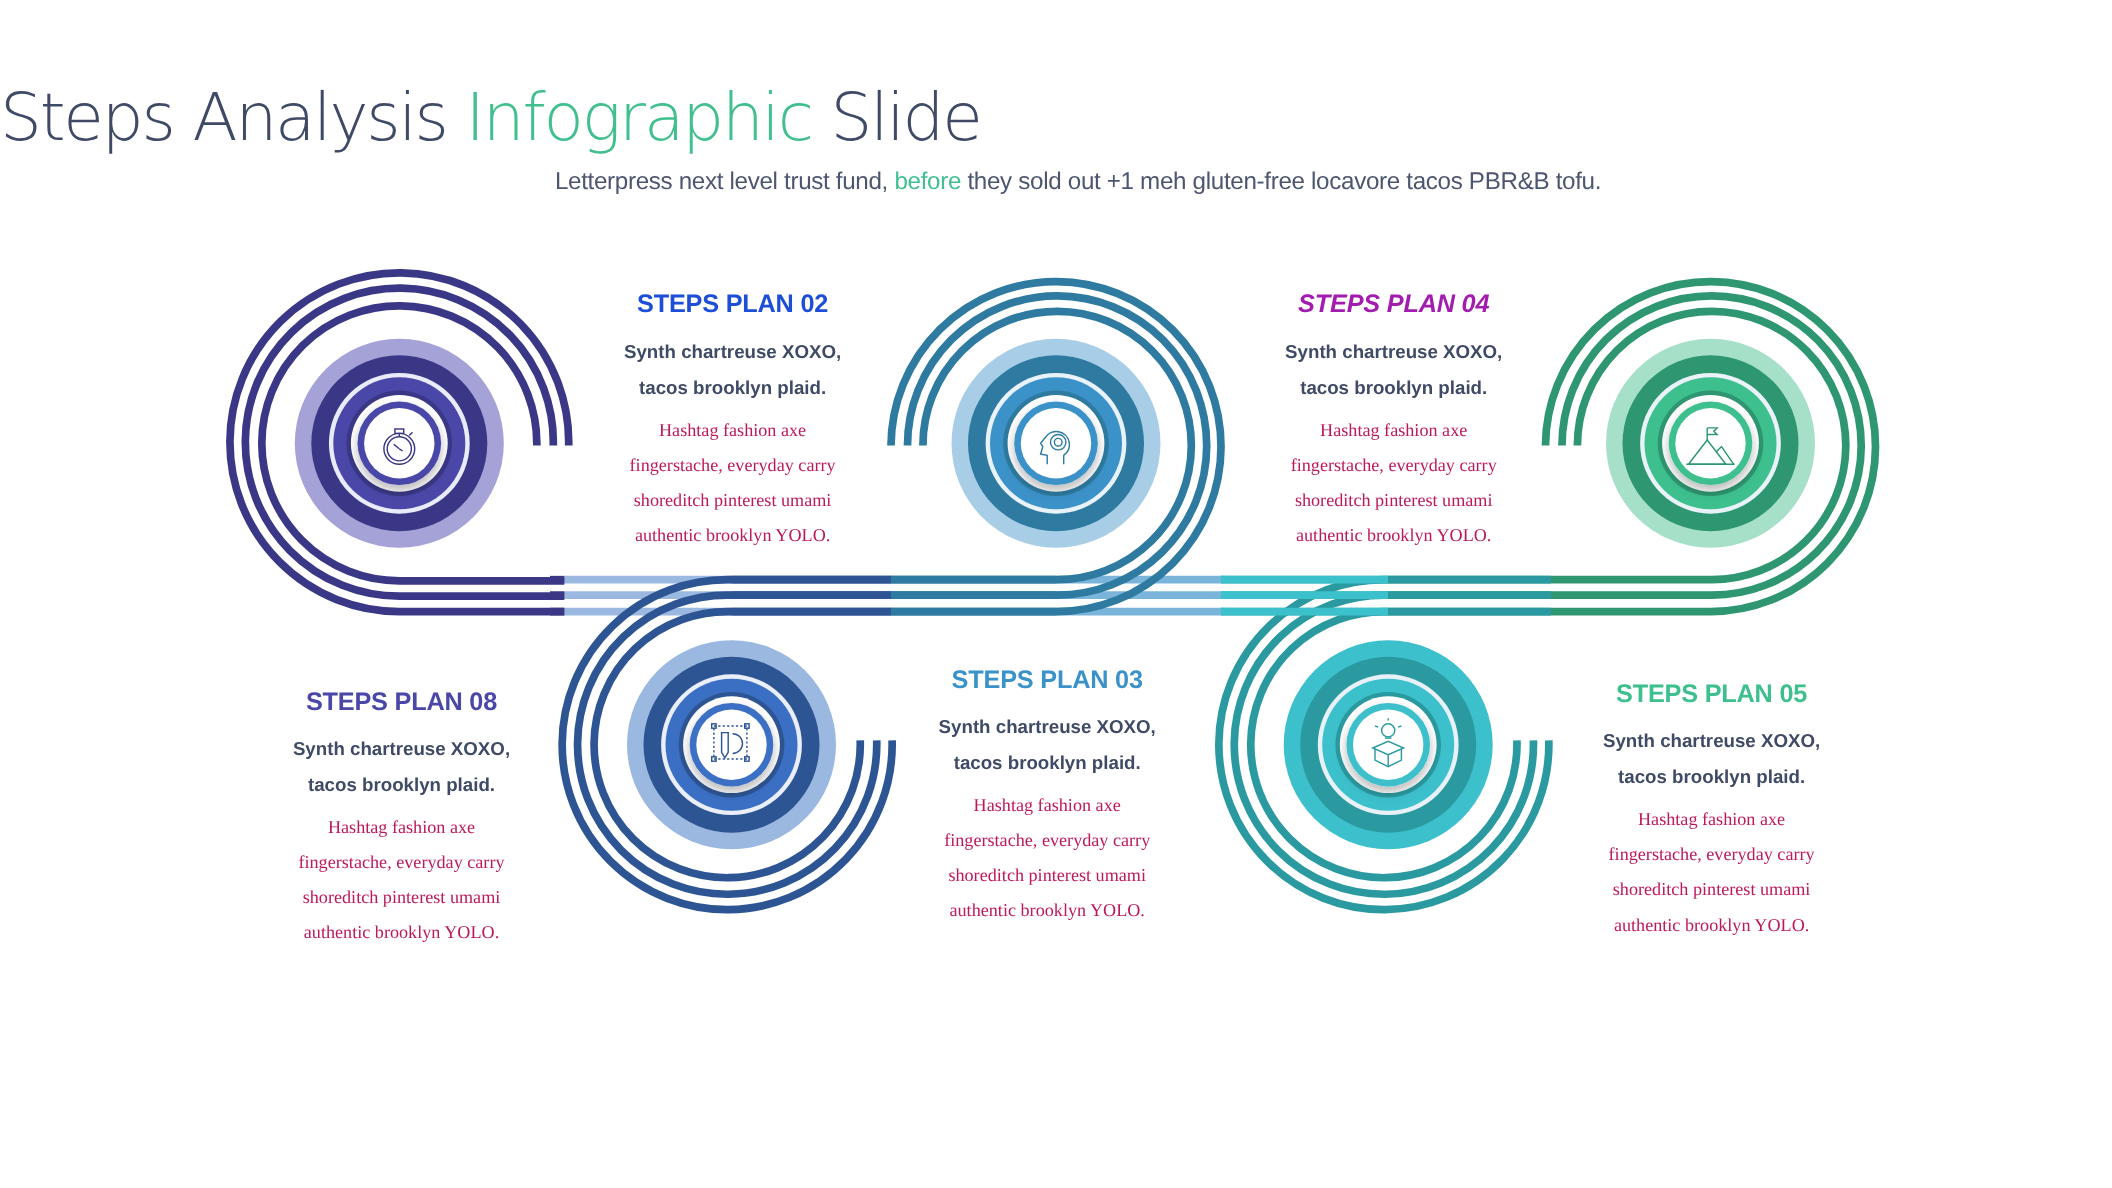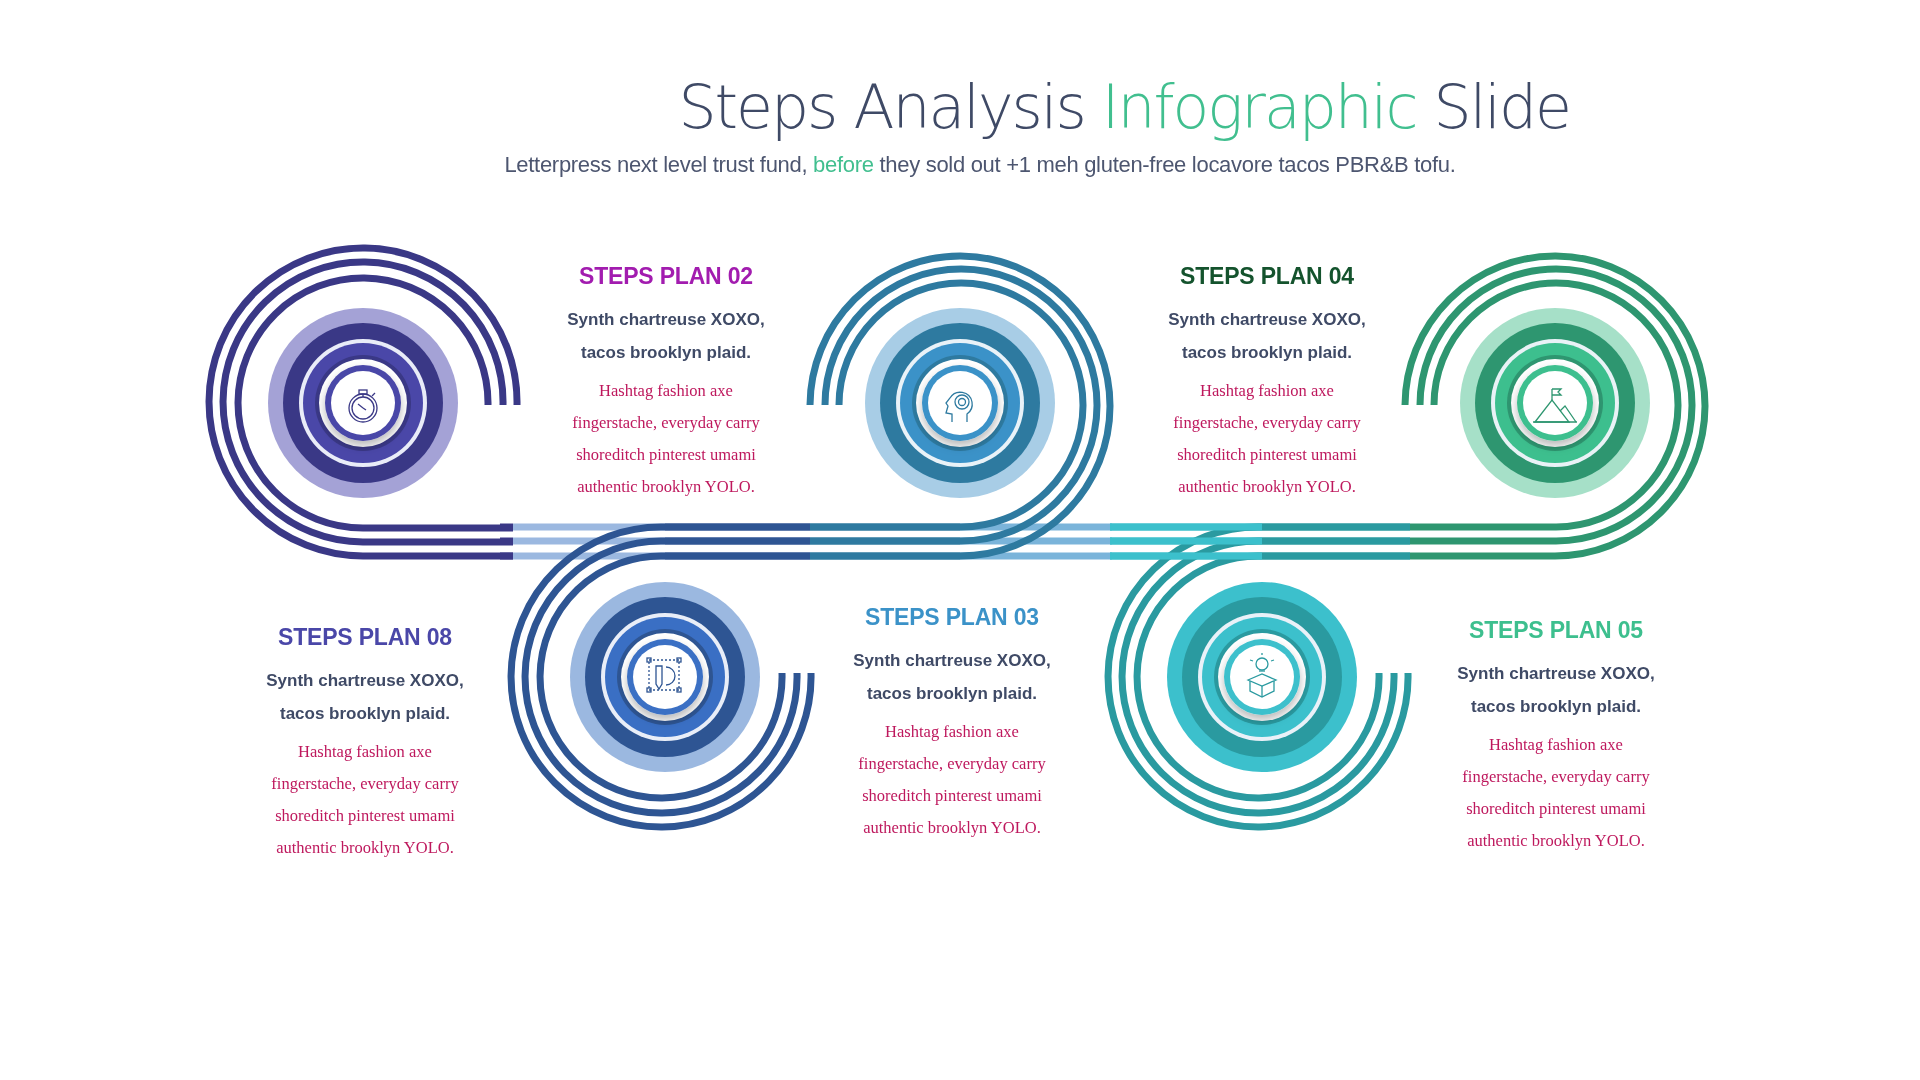--- a/index.html
+++ b/index.html
@@ -1,18 +1,18 @@
 <!DOCTYPE html>
 <html><head>
 <meta charset="utf-8">
 <style>
   html, body { margin: 0; padding: 0; background: #ffffff; }
   body { width: 1920px; height: 1080px; position: relative; overflow: hidden;
          font-family: "Liberation Sans", sans-serif; }
-  .title { position: absolute; top: 62px; left: 0; width: 1570px; text-align: right;
+  .title { position: absolute; top: 62px; left: 0; width: 1570px; text-align: left;
            font-family: "DejaVu Sans", sans-serif; font-weight: 200; font-size: 60px;
            color: #3f4a66; letter-spacing: -2px; margin: 0; line-height: 90px; }
   .title .accent { color: #41bf8f; }
   .subtitle { position: absolute; top: 152px; left: 0; width: 1920px; text-align: center;
               font-family: "Liberation Sans", sans-serif; font-size: 22px; color: #4d5670;
               margin: 0; letter-spacing: -0.3px; padding-left: 20px; }
   .subtitle .accent { color: #41bf8f; }
   svg.diagram { position: absolute; left: 0; top: 0; }
   .step { position: absolute; width: 240px; text-align: center; }
   .step h3 { margin: 0; font-family: "Liberation Sans", sans-serif; font-weight: 700;
@@ -202,33 +202,33 @@
   </g>
 </svg>
 
 <div class="step" style="left:245px; top:622px;">
   <h3 style="color:#4a47a8;">STEPS PLAN 08</h3>
   <p class="lead"><span>Synth chartreuse XOXO,</span><br><span>tacos brooklyn plaid.</span></p>
   <p class="body"><span>Hashtag fashion axe</span><br><span>fingerstache, everyday carry</span><br><span>shoreditch pinterest umami</span><br><span>authentic brooklyn YOLO.</span></p>
 </div>
 
 <div class="step" style="left:546px; top:261px;">
-  <h3 style="color:#a21caf;">STEPS PLAN 02</h3>
+  <h3 style="color:#1d4ed8;">STEPS PLAN 02</h3>
   <p class="lead"><span>Synth chartreuse XOXO,</span><br><span>tacos brooklyn plaid.</span></p>
   <p class="body"><span>Hashtag fashion axe</span><br><span>fingerstache, everyday carry</span><br><span>shoreditch pinterest umami</span><br><span>authentic brooklyn YOLO.</span></p>
 </div>
 
 <div class="step" style="left:832px; top:602px;">
   <h3 style="color:#3b92c8;">STEPS PLAN 03</h3>
   <p class="lead"><span>Synth chartreuse XOXO,</span><br><span>tacos brooklyn plaid.</span></p>
   <p class="body"><span>Hashtag fashion axe</span><br><span>fingerstache, everyday carry</span><br><span>shoreditch pinterest umami</span><br><span>authentic brooklyn YOLO.</span></p>
 </div>
 
 <div class="step" style="left:1147px; top:261px;">
-  <h3 style="color:#14532d;">STEPS PLAN 04</h3>
+  <h3 style="color:#a21caf;font-style:italic;">STEPS PLAN 04</h3>
   <p class="lead"><span>Synth chartreuse XOXO,</span><br><span>tacos brooklyn plaid.</span></p>
   <p class="body"><span>Hashtag fashion axe</span><br><span>fingerstache, everyday carry</span><br><span>shoreditch pinterest umami</span><br><span>authentic brooklyn YOLO.</span></p>
 </div>
 
 <div class="step" style="left:1436px; top:615px;">
   <h3 style="color:#3dbf8e;">STEPS PLAN 05</h3>
   <p class="lead"><span>Synth chartreuse XOXO,</span><br><span>tacos brooklyn plaid.</span></p>
   <p class="body"><span>Hashtag fashion axe</span><br><span>fingerstache, everyday carry</span><br><span>shoreditch pinterest umami</span><br><span>authentic brooklyn YOLO.</span></p>
 </div>
 

